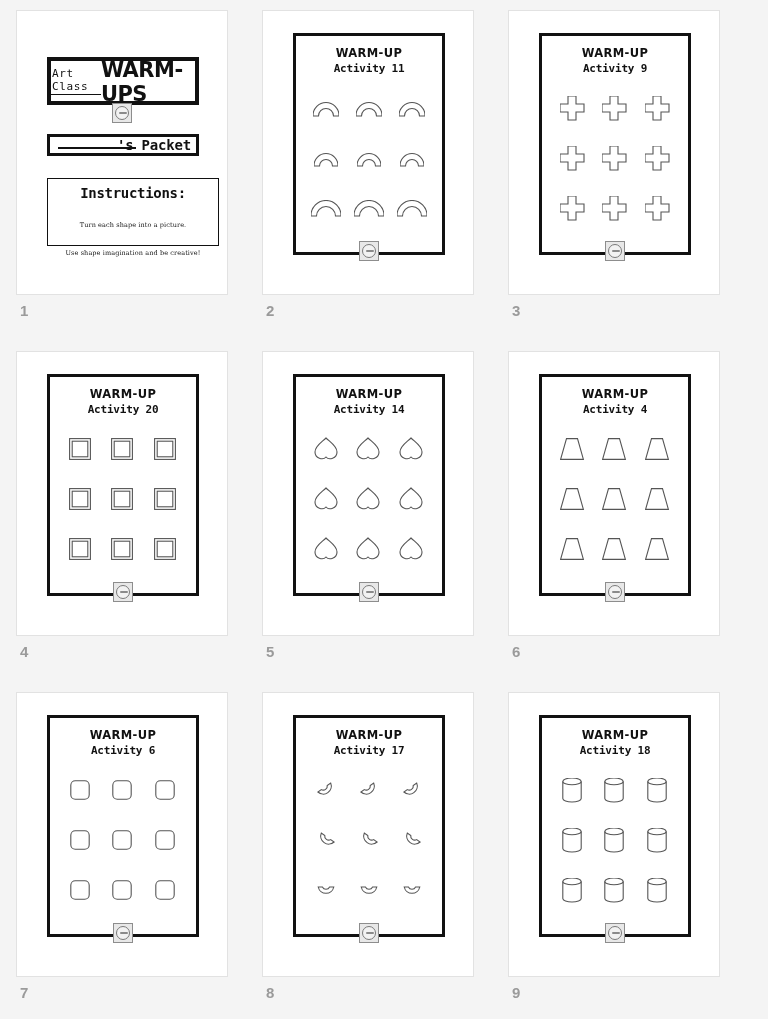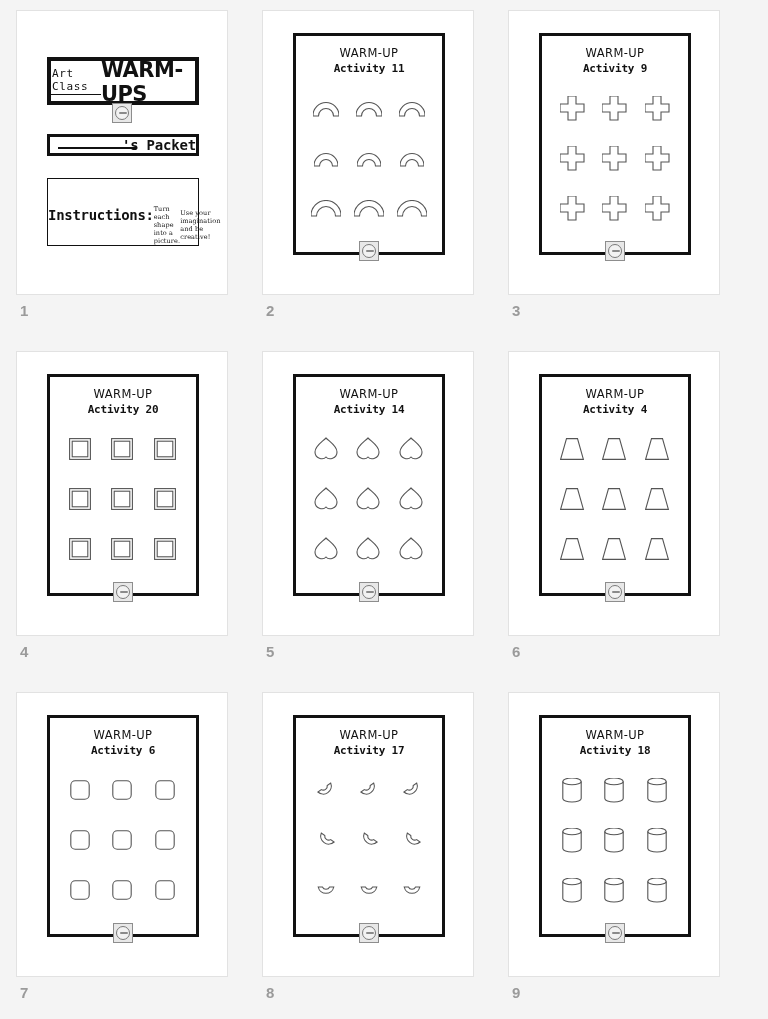--- a/index.html
+++ b/index.html
@@ -93,41 +93,42 @@
     background: #8a8a8a;
     border-radius: 1px;
   }
   .cover-packet-box {
     position: absolute;
     left: 30px; top: 123px;
     width: 152px; height: 22px;
     border: 3px solid #111;
     background: #fff;
     display: flex; align-items: center; justify-content: flex-end;
+    padding-right: 5px;
   }
   .cover-packet-line {
     position: absolute;
     left: 8px; bottom: 4px;
     width: 78px; height: 0;
     border-bottom: 2px solid #111;
   }
   .cover-packet-text {
     font-family: "DejaVu Sans Mono", monospace;
     font-weight: bold;
     font-size: 14px;
     color: #111;
     letter-spacing: -0.2px;
   }
   .cover-instr-box {
     position: absolute;
     left: 30px; top: 167px;
-    width: 152px; height: 68px;
+    width: 172px; height: 68px;
     border: 1.5px solid #111;
     background: #fff;
-    display: flex; flex-direction: row;
+    display: flex; flex-direction: column;
     align-items: center; padding-top: 6px;
   }
   .cover-instr-title {
     font-family: "DejaVu Sans Mono", monospace;
     font-weight: bold;
     font-size: 14px;
     color: #111;
     letter-spacing: -0.3px;
   }
   .cover-instr-line {
@@ -141,21 +142,21 @@
   .act-frame {
     position: absolute;
     left: 30px; top: 22px;
     width: 152px; height: 222px;
     border: 3px solid #111;
     background: #fff;
   }
   .act-title {
     text-align: center;
     font-family: "DejaVu Sans", sans-serif;
-    font-weight: normal;
+    font-weight: bold;
     font-size: 11.5px;
     letter-spacing: 0.4px;
     color: #111;
     margin-top: 11px;
     line-height: 13px;
   }
   .act-subtitle {
     text-align: center;
     font-family: "DejaVu Sans Mono", monospace;
     font-weight: bold;
@@ -218,21 +219,21 @@
           <div class="cover-badge">
             <span class="glyph"></span>
           </div>
           <div class="cover-packet-box">
             <span class="cover-packet-line"></span>
             <span class="cover-packet-text">'s Packet</span>
           </div>
           <div class="cover-instr-box">
             <div class="cover-instr-title">Instructions:</div>
             <div class="cover-instr-line">Turn each shape into a picture.</div>
-            <div class="cover-instr-line">Use your imagination and be creative!</div>
+            <div class="cover-instr-line">Use shape imagination and be creative!</div>
           </div>
         </div>
       </div>
       <div class="page-number">1</div>
     </div>
     <div class="thumb-cell">
       <div class="page-card">
         <div class="act-frame">
           <div class="act-title">WARM-UP</div>
           <div class="act-subtitle">Activity 11</div>

